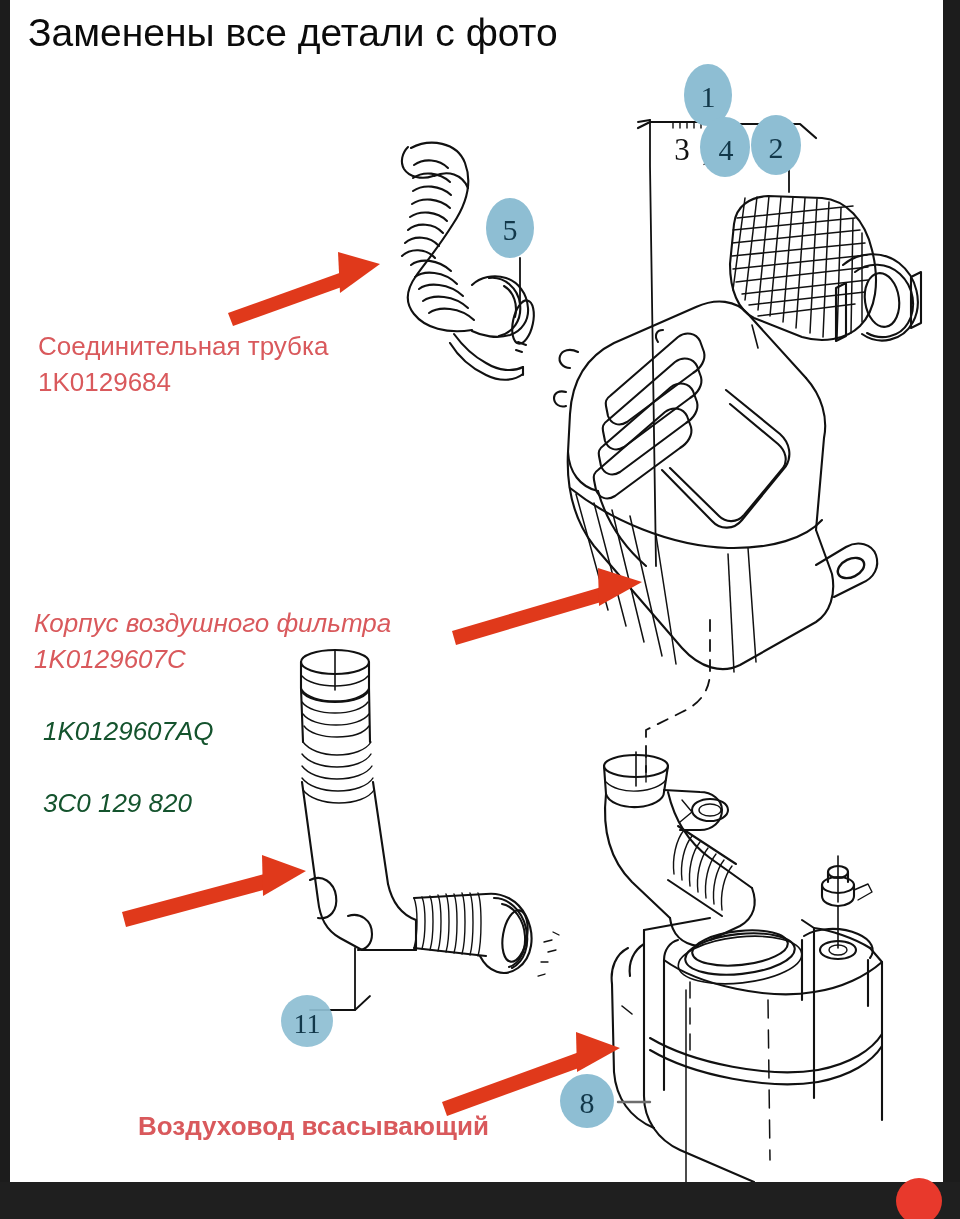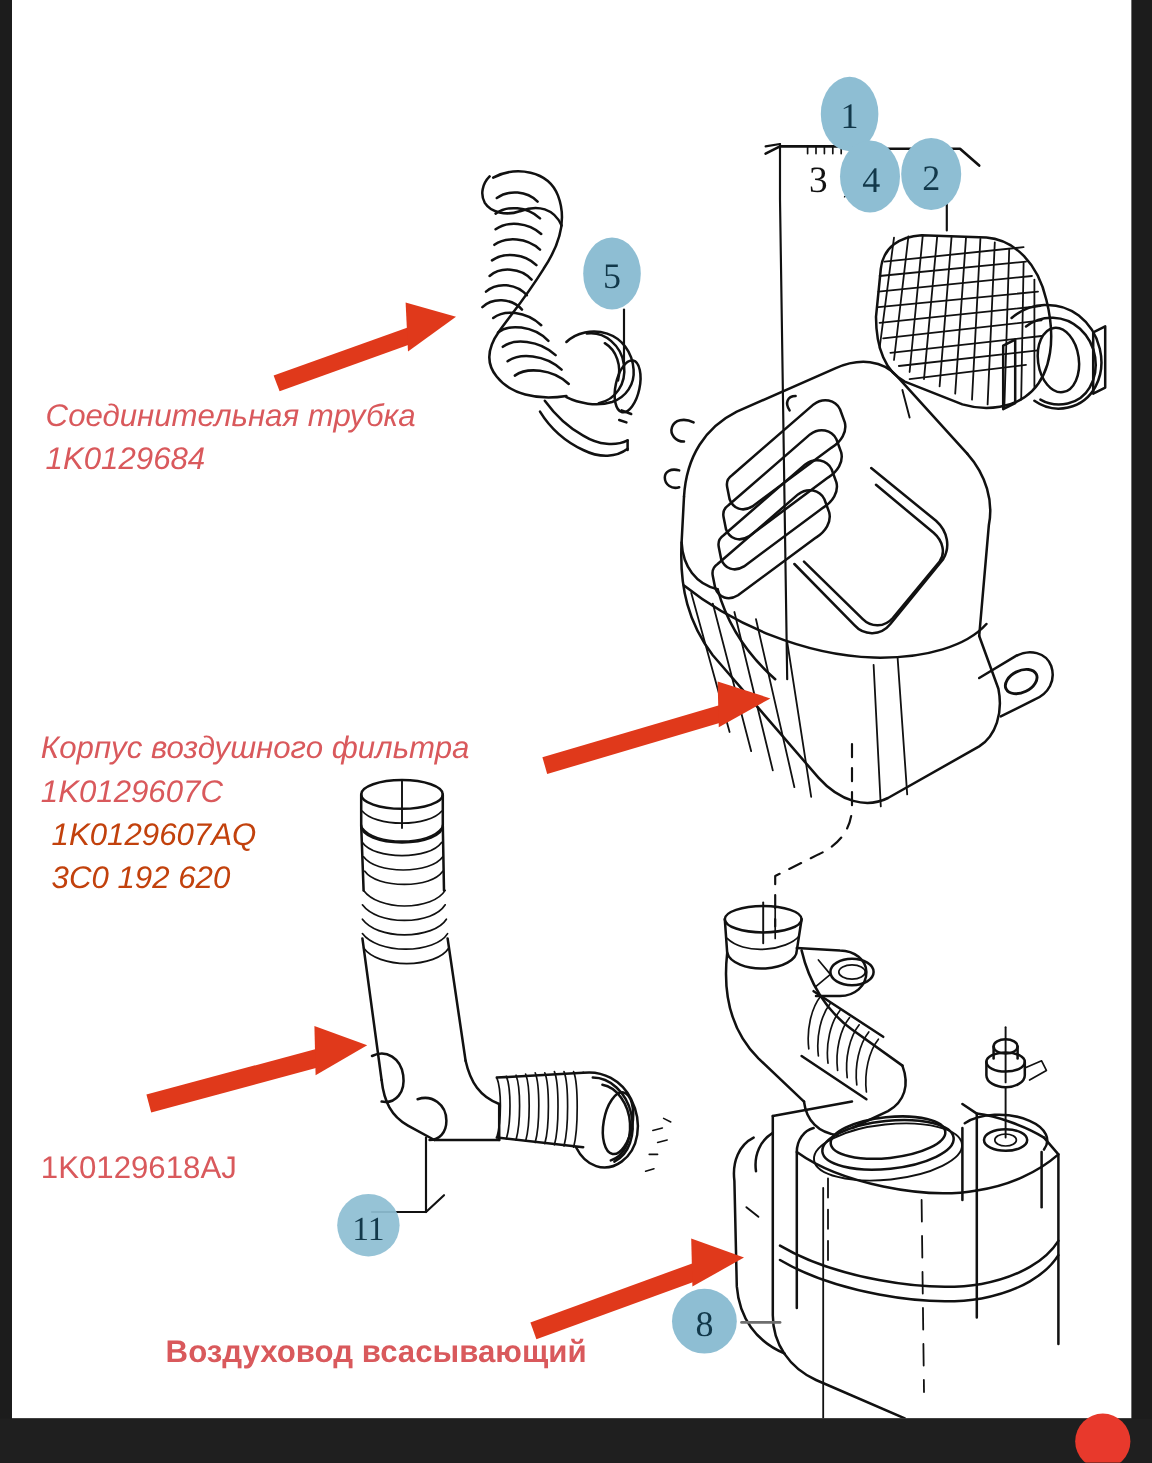--- a/index.html
+++ b/index.html
@@ -63,23 +63,23 @@
 
   
   .red-label {
     position: absolute;
     color: #e26a6a;
     font-size: 26px;
     line-height: 36px;
     white-space: nowrap;
   }
   .red-label .strong { color: #d9595c; }
-  .red-label .soft { color: #c2410c; }
-
-  #lbl-connector { left: 28px; top: 328px; font-style: italic; }
+  .red-label .soft { color: #14532d; margin-top: 36px; }
+
+  #lbl-connector { left: 28px; top: 328px; }
   #lbl-housing   { left: 24px; top: 605px; font-style: italic; }
   #lbl-duct      { left: 24px; top: 955px; }
   #lbl-intake    { left: 128px; top: 1108px; font-weight: bold; }
 
   .indent { padding-left: 9px; display: block; }
 
   svg.art { position: absolute; left: 0; top: 0; }
 
   .badge-num {
     font-family: "Liberation Serif", serif;
@@ -93,20 +93,21 @@
     fill: #111111;
   }
 </style>
 </head>
 <body>
 
 <div id="screen">
 
   <div id="page">
 
+    <div class="title">Заменены все детали с фото</div>
 
     <svg class="art" width="933" height="1182" viewBox="0 0 933 1182">
       <g fill="none" stroke="#111" stroke-width="2.1" stroke-linejoin="round" stroke-linecap="round">
 
         <path d="M401 148 C 420 138, 447 142, 455 163 C 463 184, 455 206, 443 224
                  C 428 248, 416 262, 406 276 C 396 290, 395 303, 404 314
                  C 415 328, 437 334, 462 330"></path>
         <path d="M424 176 C 438 170, 452 174, 458 188"></path>
 
         <path d="M398 147 C 392 153, 390 162, 394 169 C 399 177, 412 180, 423 176"></path>
@@ -433,25 +434,24 @@
 
     <div class="red-label" id="lbl-connector">
       <div class="strong">Соединительная трубка</div>
       <div class="strong">1K0129684</div>
     </div>
 
     <div class="red-label" id="lbl-housing">
       <div class="strong">Корпус воздушного фильтра</div>
       <div class="strong">1K0129607C</div>
       <div class="soft indent">1K0129607AQ</div>
-      <div class="soft indent">3C0 192 620</div>
+      <div class="soft indent">3C0 129 820</div>
     </div>
 
     <div class="red-label" id="lbl-duct">
-      <div class="strong">1K0129618AJ</div>
     </div>
 
     <div class="red-label" id="lbl-intake">
       <div class="strong">Воздуховод всасывающий</div>
     </div>
 
   </div>
 
   <div id="right-frame"></div>
   <div id="bottom-bar"></div>

